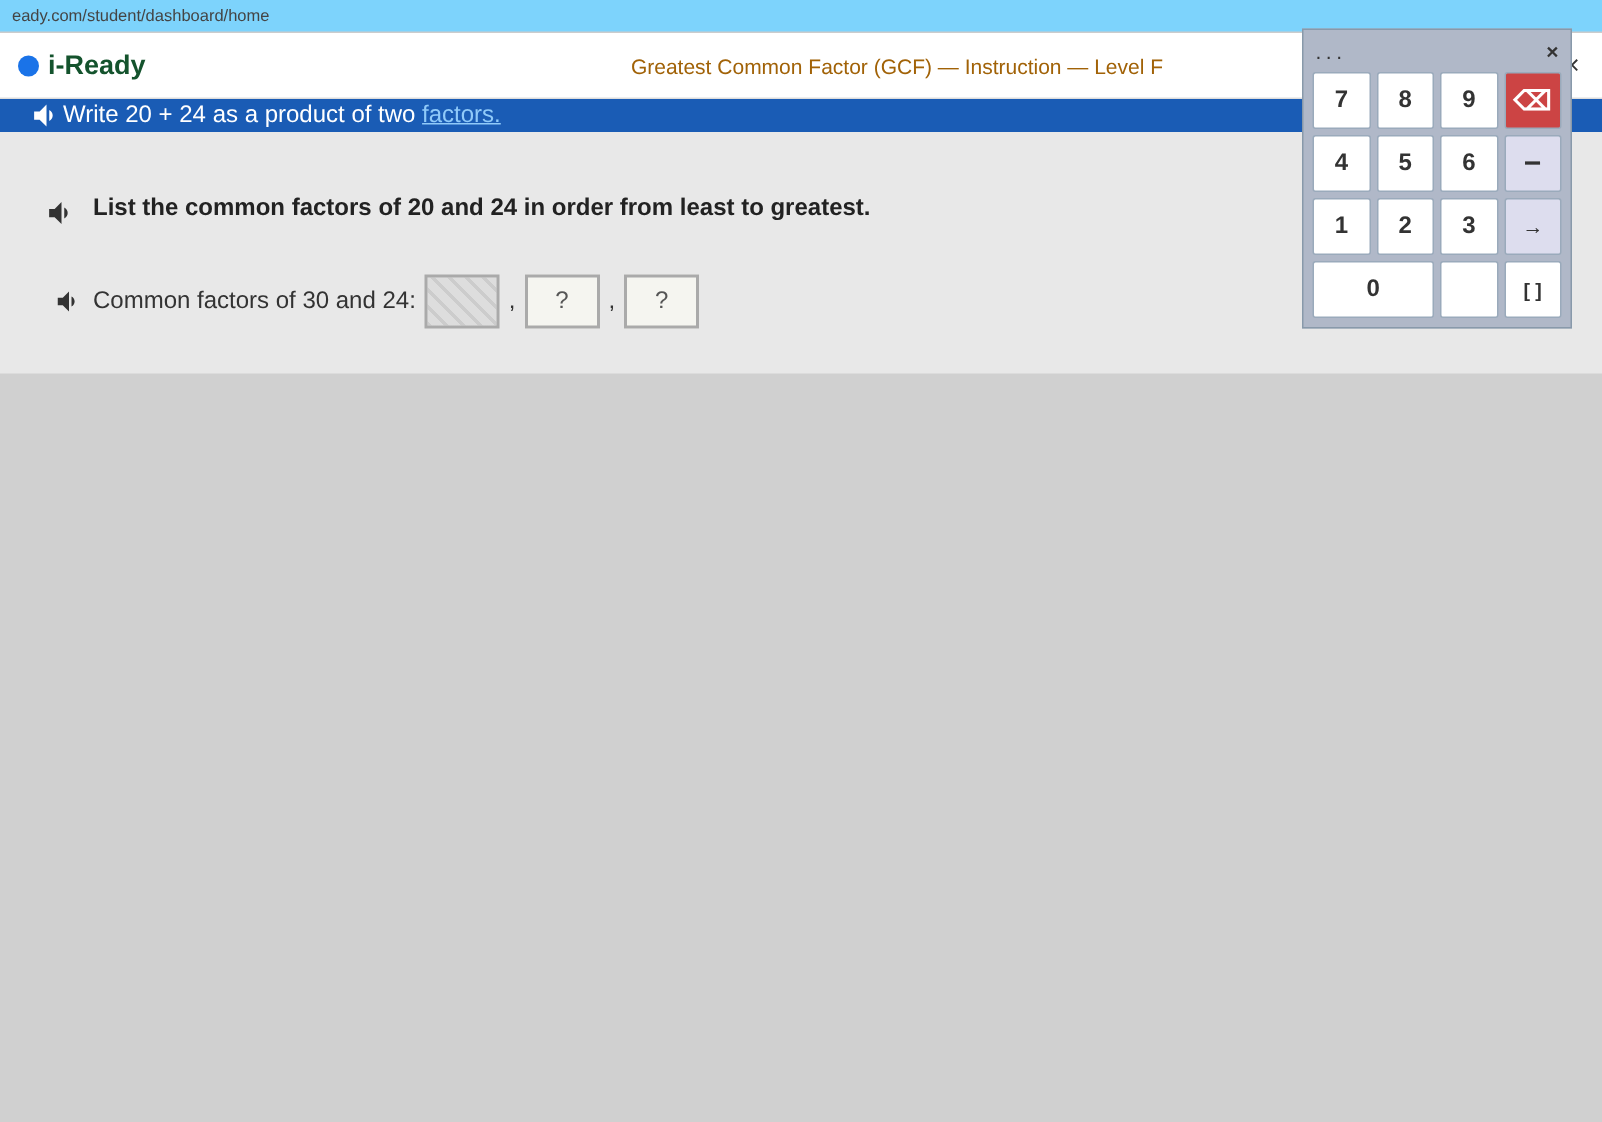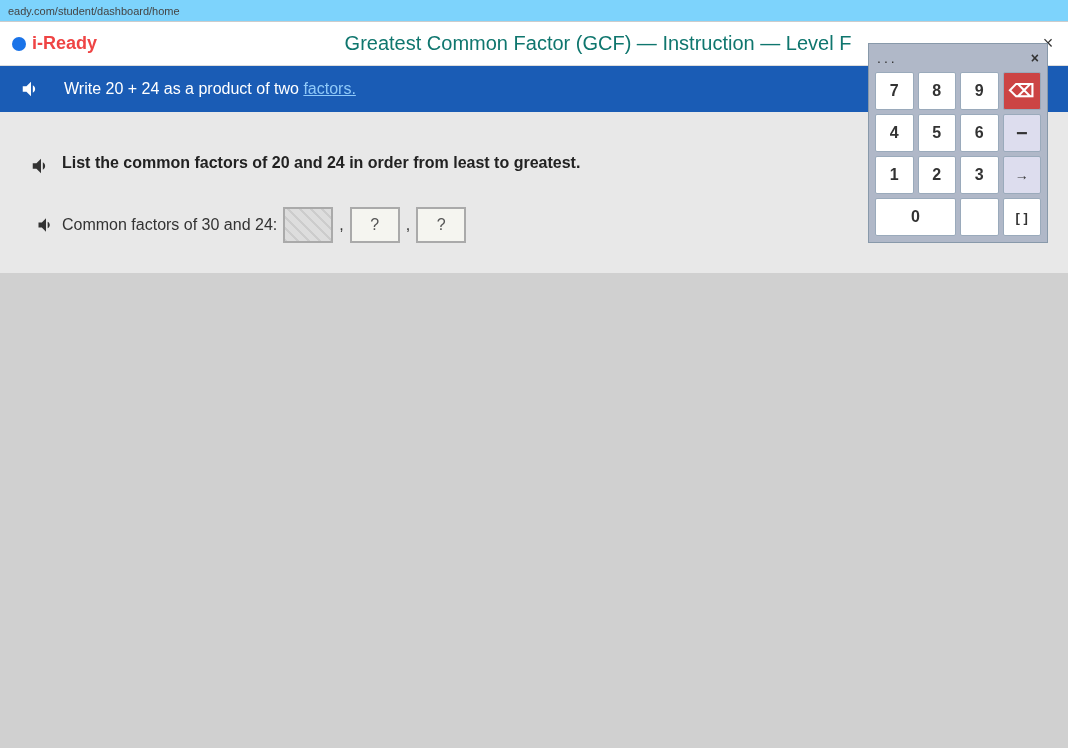--- a/index.html
+++ b/index.html
@@ -45,48 +45,48 @@
     .logo-dot {
       width: 14px;
       height: 14px;
       border-radius: 50%;
       background: #1a73e8;
       display: inline-block;
     }
     .logo-text {
       font-size: 18px;
       font-weight: bold;
-      color: #ef4444;
+      color: #14532d;
     }
     .header-title {
       flex: 1;
       text-align: center;
-      font-size: 20px;
-      color: #0f766e;
+      font-size: 14px;
+      color: #a16207;
     }
     .close-btn {
       width: 24px;
       height: 24px;
       display: flex;
       align-items: center;
       justify-content: center;
       margin-right: 8px;
       font-size: 18px;
       color: #333;
       cursor: pointer;
     }
 
     
     .instruction-bar {
       width: 100%;
       background: #1a5cb5;
-      padding: 12px 20px;
-      display: flex;
-      align-items: center;
-      gap: 22px;
+      padding: 0 20px;
+      display: flex;
+      align-items: center;
+      gap: 0;
     }
     .speaker-icon {
       width: 22px;
       height: 22px;
       flex-shrink: 0;
     }
     .instruction-text {
       color: white;
       font-size: 16px;
       font-weight: 500;

